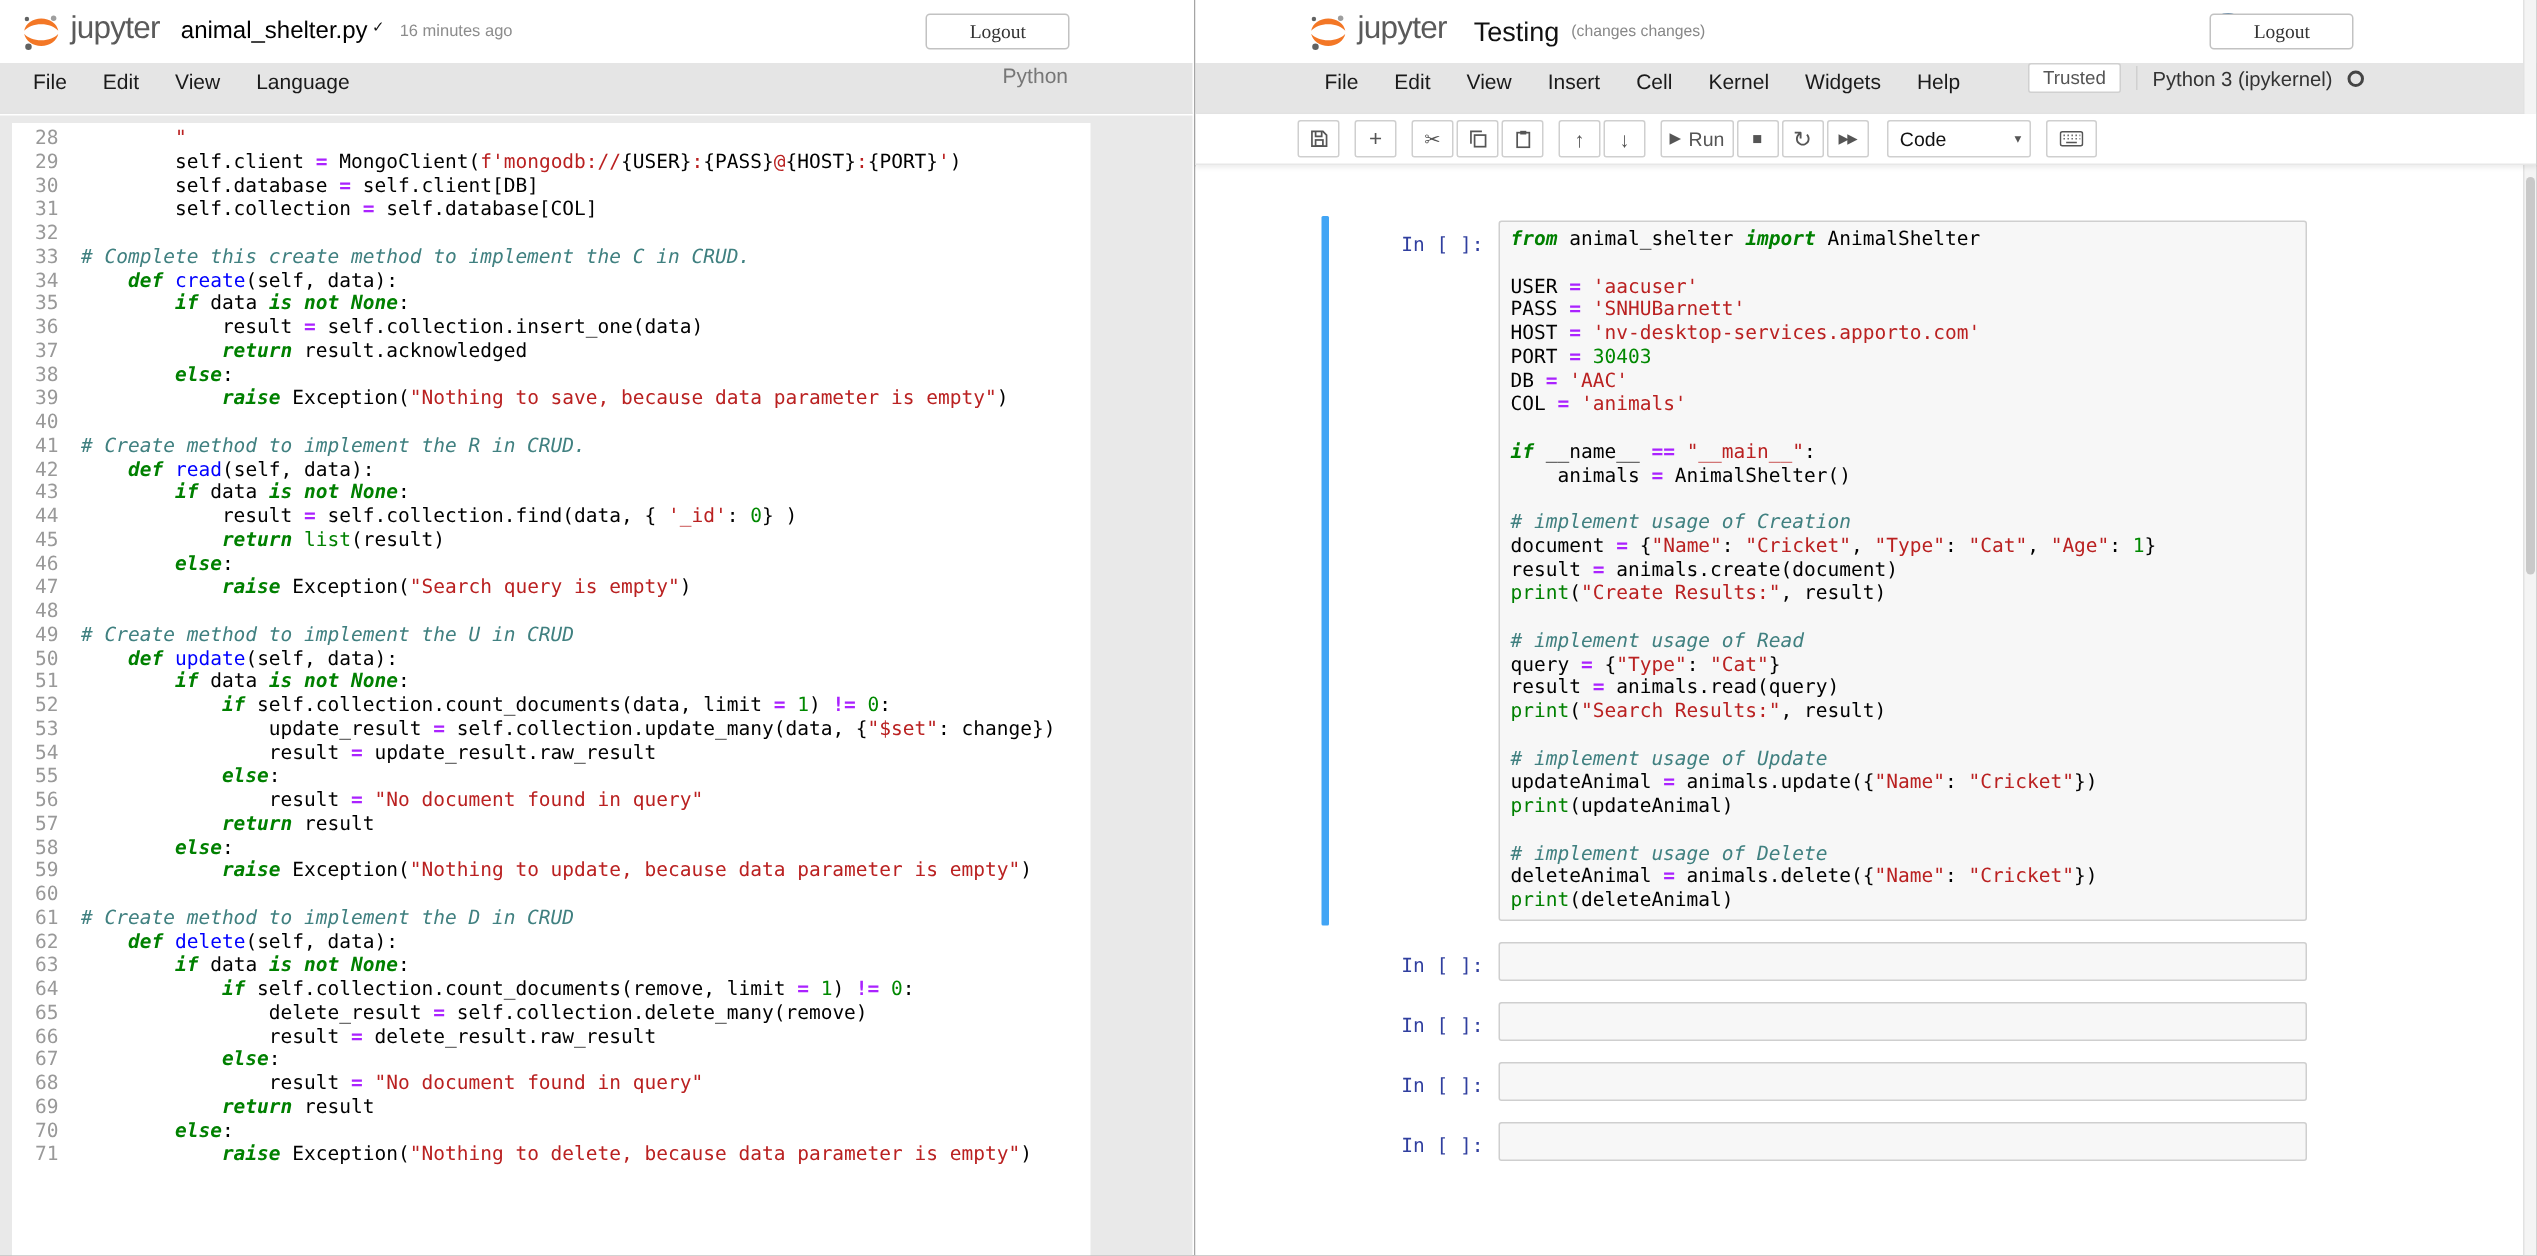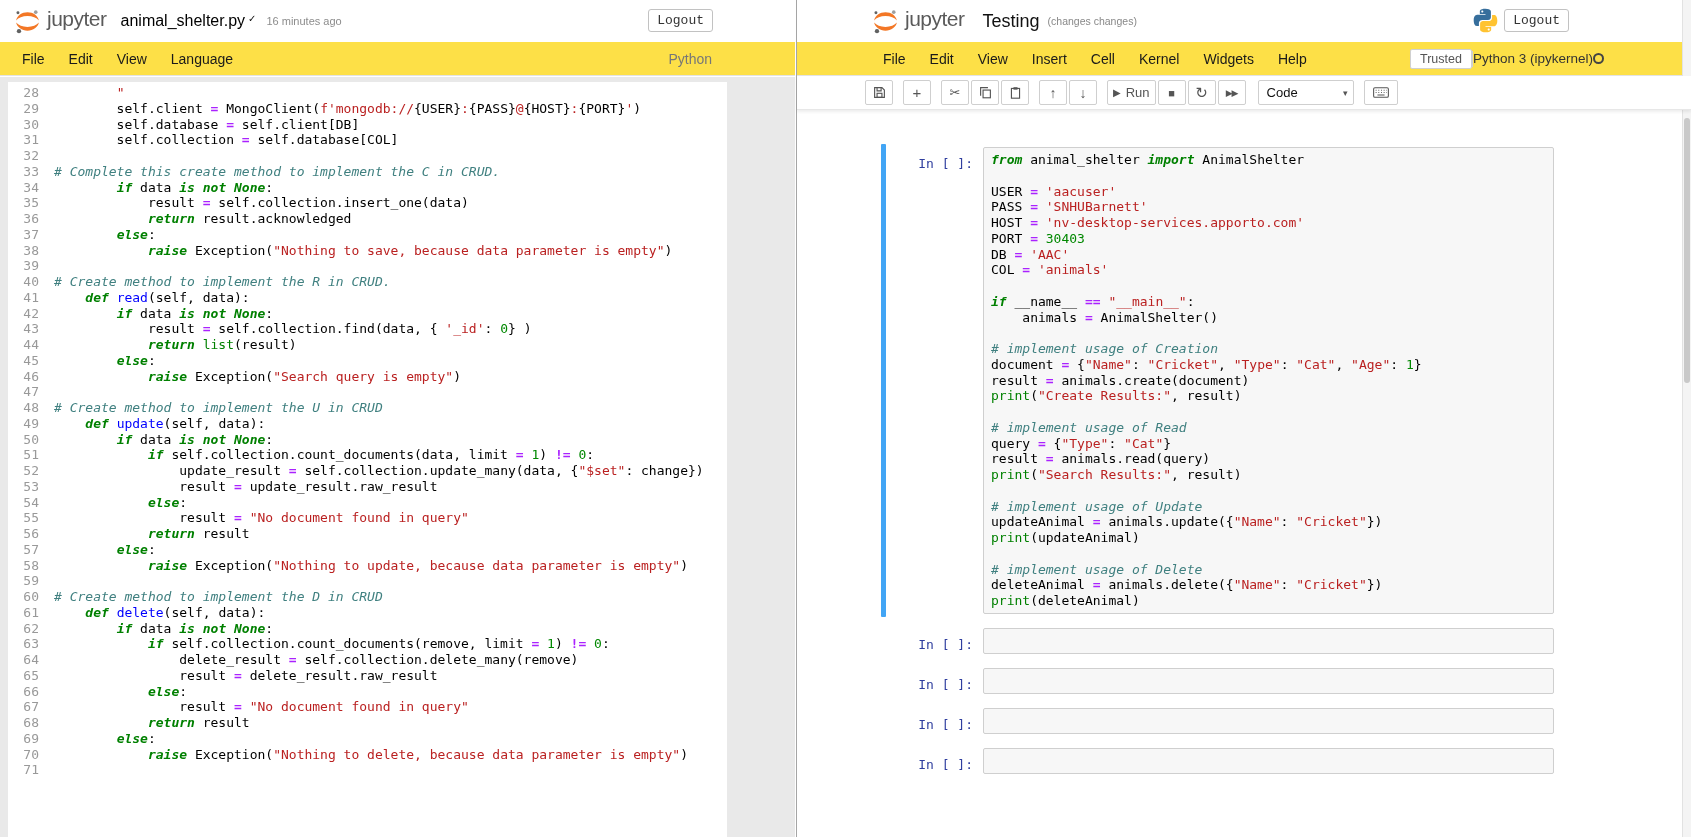--- a/index.html
+++ b/index.html
@@ -6,26 +6,26 @@
   html,body { margin:0; padding:0; background:#8e8e8e; }
   .screen {
     position:relative; width:1691px; height:837px; overflow:hidden;
     font-family:"Liberation Sans","DejaVu Sans",sans-serif; background:#fff;
   }
   
   .brand { display:flex; align-items:center; gap:7px; cursor:pointer; }
   .brand-text { font-size:21px; color:#5a5a5a; letter-spacing:-0.5px; padding-bottom:4px; }
   .btn {
     background:#fff; border:1px solid #c2c2c2; border-radius:3px;
-    font-size:13px; color:#333; padding:3px 8px; cursor:pointer;
-    font-family:Liberation Mono, monospace;
+    font-size:13px; color:#333; padding:3px 28px; cursor:pointer;
+    font-family:Liberation Serif, serif;
   }
   .menubar {
     height:34px; border-bottom:1px solid #e3e3e3; display:flex;
-    align-items:center; padding-left:10px; position:relative; background:#fde047;
+    align-items:flex-start; padding-left:10px; position:relative; background:#e5e5e5;
   }
   .menu-items { display:flex; align-items:center; }
   .menu-items .menu-item { padding:4px 12px; font-size:14px; color:#1a1a1a; cursor:pointer; }
   
   .code-line { white-space:pre; height:15.75px; line-height:15.75px; }
   .tok-p { color:#000; }
   .tok-k { color:#008000; font-weight:bold;font-style:italic; }
   .tok-b { color:#008000; }
   .tok-s { color:#BA2121; }
   .tok-c { color:#408080; font-style:italic; }
@@ -53,21 +53,21 @@
   .code-col { padding:3px 0 0 8px; flex:1; overflow:hidden; }
 
   
   .panel-right { position:absolute; left:796px; top:0; width:895px; height:837px; background:#fff; border-left:1px solid #a5a5a5; }
   .rp-header { height:42px; display:flex; align-items:center; padding-left:76px; position:relative; background:#fff; }
   .rp-title { font-size:18px; color:#111; margin-left:18px; cursor:pointer; }
   .rp-status { font-size:10.5px; color:#888; margin-left:8px; }
   .rp-pylogo { position:absolute; right:192px; top:7px; }
   .rp-logout { position:absolute; right:122px; top:9px; }
   .rp-menubar { padding-left:74px; }
-  .menu-right { margin-left:auto; display:flex; align-items:center; padding-right:87px; }
+  .menu-right { margin-left:auto; display:flex; align-items:center; gap:10px; padding-right:115px; }
   .trusted { font-size:12.5px; color:#555; border:1px solid #d0d0d0; border-radius:2px; padding:2px 9px; background:#fff; cursor:pointer; }
   .vdivider { width:1px; height:16px; background:#d0d0d0; }
   .kernel-name { font-size:13.5px; color:#333; }
   .kcircle { width:11px; height:11px; border:2px solid #444; border-radius:50%; display:inline-block; }
   .toolbar {
     height:34px; display:flex; align-items:center; padding-left:68px;
     border-bottom:1px solid #e7e7e7; background:#fff;
     box-shadow:0 2px 3px rgba(0,0,0,0.07); position:relative; z-index:2;
   }
   .tbtn {
@@ -86,21 +86,21 @@
   .tbtn .ico-cut { font-size:13px; }
   .cellselect {
     height:25px; width:96px; border:1px solid #cfcfcf; border-radius:2px;
     background:#fff; margin-left:10px; display:inline-flex; align-items:center;
     justify-content:space-between; padding:0 5px 0 8px; font-size:13px; color:#111; cursor:pointer;
   }
   .cellselect .caret { font-size:9px; color:#555; }
   .kb { margin-left:10px; width:34px; }
 
   .notebook { position:absolute; top:111px; bottom:0; left:0; right:0; background:#fff; padding:33px 0 0 84px; overflow:hidden; }
-  .cell { display:flex; position:relative; width:673px; padding:3px 0; margin-bottom:8px; cursor:pointer; }
+  .cell { display:flex; position:relative; width:673px; padding:3px 16px; margin-bottom:8px; cursor:pointer; }
   .cell.selected::before { content:""; position:absolute; left:0; top:0; bottom:0; width:5px; background:#42A5F5; border-radius:1px; }
   .cell-inner { display:flex; flex:1; padding-left:10px; }
   .prompt {
     width:92px; padding:9px 10px 0 0; text-align:right;
     font-family:"DejaVu Sans Mono","Liberation Mono",monospace; font-size:13px; color:#303F9F;
   }
   .input-area {
     flex:1; border:1px solid #cfcfcf; border-radius:2px; background:#f7f7f7;
     padding:4px 4px 4px 7px; min-height:26px; cursor:text;
     font-family:"DejaVu Sans Mono","Liberation Mono",monospace; font-size:13px;
@@ -188,20 +188,21 @@
             <div>70</div>
             <div>71</div>
           </div>
         <div class="code-col" id="left-code">
             <div class="code-line"><span class="tok-p">        </span><span class="tok-s">"</span></div>
             <div class="code-line"><span class="tok-p">        self.client </span><span class="tok-o">=</span><span class="tok-p"> MongoClient(</span><span class="tok-s">f'mongodb://</span><span class="tok-p">{USER}</span><span class="tok-s">:</span><span class="tok-p">{PASS}</span><span class="tok-s">@</span><span class="tok-p">{HOST}</span><span class="tok-s">:</span><span class="tok-p">{PORT}</span><span class="tok-s">'</span><span class="tok-p">)</span></div>
             <div class="code-line"><span class="tok-p">        self.database </span><span class="tok-o">=</span><span class="tok-p"> self.client[DB]</span></div>
             <div class="code-line"><span class="tok-p">        self.collection </span><span class="tok-o">=</span><span class="tok-p"> self.database[COL]</span></div>
             <div class="code-line">&nbsp;</div>
             <div class="code-line"><span class="tok-c"># Complete this create method to implement the C in CRUD.</span></div>
+            <div class="code-line"><span class="tok-p">    </span><span class="tok-k">def</span><span class="tok-p"> </span><span class="tok-d">create</span><span class="tok-p">(self, data):</span></div>
             <div class="code-line"><span class="tok-p">        </span><span class="tok-k">if</span><span class="tok-p"> data </span><span class="tok-k">is</span><span class="tok-p"> </span><span class="tok-k">not</span><span class="tok-p"> </span><span class="tok-k">None</span><span class="tok-p">:</span></div>
             <div class="code-line"><span class="tok-p">            result </span><span class="tok-o">=</span><span class="tok-p"> self.collection.insert_one(data)</span></div>
             <div class="code-line"><span class="tok-p">            </span><span class="tok-k">return</span><span class="tok-p"> result.acknowledged</span></div>
             <div class="code-line"><span class="tok-p">        </span><span class="tok-k">else</span><span class="tok-p">:</span></div>
             <div class="code-line"><span class="tok-p">            </span><span class="tok-k">raise</span><span class="tok-p"> Exception(</span><span class="tok-s">"Nothing to save, because data parameter is empty"</span><span class="tok-p">)</span></div>
             <div class="code-line">&nbsp;</div>
             <div class="code-line"><span class="tok-c"># Create method to implement the R in CRUD.</span></div>
             <div class="code-line"><span class="tok-p">    </span><span class="tok-k">def</span><span class="tok-p"> </span><span class="tok-d">read</span><span class="tok-p">(self, data):</span></div>
             <div class="code-line"><span class="tok-p">        </span><span class="tok-k">if</span><span class="tok-p"> data </span><span class="tok-k">is</span><span class="tok-p"> </span><span class="tok-k">not</span><span class="tok-p"> </span><span class="tok-k">None</span><span class="tok-p">:</span></div>
             <div class="code-line"><span class="tok-p">            result </span><span class="tok-o">=</span><span class="tok-p"> self.collection.find(data, { </span><span class="tok-s">'_id'</span><span class="tok-p">: </span><span class="tok-n">0</span><span class="tok-p">} )</span></div>

